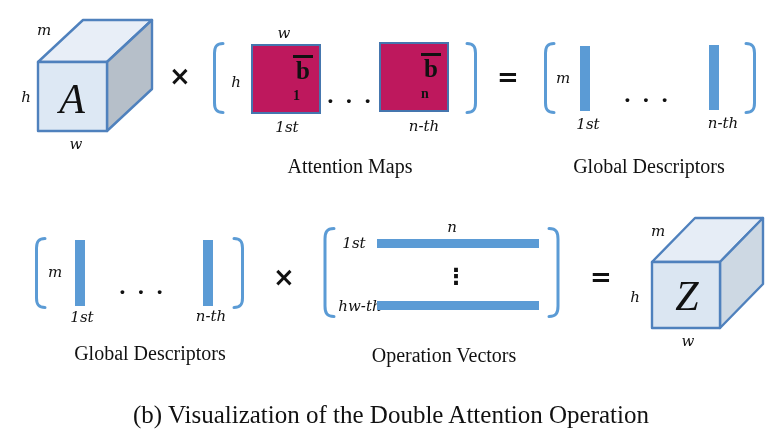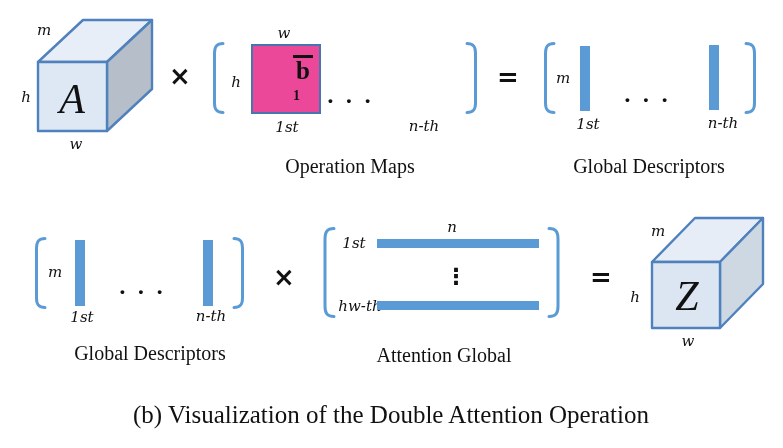--- a/index.html
+++ b/index.html
@@ -37,21 +37,21 @@
   .section-caption {
     position:absolute; transform:translate(-50%,-50%);
     font-family:"Liberation Serif", serif; font-size:20px; color:#111; white-space:nowrap;
   }
   .main-caption {
     position:absolute; transform:translate(-50%,-50%);
     font-family:Liberation Serif, serif; font-size:25px; color:#111; white-space:nowrap;
   }
   .map-square {
     position:absolute; box-sizing:border-box;
-    background:#ec4899; border:2.5px solid #4576ae;
+    background:#be185d; border:2.5px solid #4576ae;
     display:flex; align-items:center; justify-content:center;padding-left:40px;
   }
   .bmark { font-family:"Liberation Serif", serif; font-weight:bold; color:#111; line-height:1; }
   .bbar  { display:inline-block; border-top:3px solid #111; padding:1px 3px 0 3px; font-size:25px; line-height:0.95; }
   .bsub  { font-size:14px; vertical-align:-5px; }
   .vbar  { position:absolute; width:10px; background:#5b9bd5; }
   .hbar  { position:absolute; height:9px; background:#5b9bd5; }
   .bracket path { stroke:#5b9bd5; stroke-width:3; fill:none; stroke-linecap:round; }
   .cube polygon, .cube rect { stroke:#4f81bd; stroke-width:2.4; stroke-linejoin:round; }
 </style>
@@ -78,26 +78,29 @@
   <span class="lbl" style="left:236px; top:82px;">h</span>
   <span class="lbl" style="left:284px; top:33px;">w</span>
 
   <div class="map-square" style="left:251px; top:44px; width:70px; height:70px;">
     <span class="bmark"><span class="bbar">b</span><span class="bsub">1</span></span>
   </div>
   <span class="lbl" style="left:287px; top:127px;">1st</span>
 
   <span class="hdots" style="left:350px; top:95px;">. . .</span>
 
+  <div class="map-square" style="left:379px; top:42px; width:70px; height:70px;">
+    <span class="bmark"><span class="bbar">b</span><span class="bsub">n</span></span>
+  </div>
   <span class="lbl" style="left:424px; top:126px;">n-th</span>
 
   <svg class="abs bracket" style="left:465px; top:41px;" width="14" height="74" viewBox="0 0 14 74">
     <path d="M 2 2.5 C 9 2.5 10.5 6 10.5 12 L 10.5 62 C 10.5 68 9 71.5 2 71.5"></path>
   </svg>
-  <span class="section-caption" style="left:350px; top:166px;">Operation Maps</span>
+  <span class="section-caption" style="left:350px; top:166px;">Attention Maps</span>
 
   <span class="op" style="left:508px; top:77px;">=</span>
 
   <svg class="abs bracket" style="left:542px; top:41px;" width="14" height="74" viewBox="0 0 14 74">
     <path d="M 12 2.5 C 5 2.5 3.5 6 3.5 12 L 3.5 62 C 3.5 68 5 71.5 12 71.5"></path>
   </svg>
   <span class="lbl" style="left:563px; top:78px;">m</span>
   <div class="vbar" style="left:580px; top:46px; height:65px;"></div>
   <span class="lbl" style="left:588px; top:124px;">1st</span>
   <span class="hdots" style="left:647px; top:94px;">. . .</span>
@@ -129,21 +132,21 @@
   </svg>
   <span class="lbl" style="left:452px; top:227px;">n</span>
   <span class="lbl" style="left:354px; top:243px;">1st</span>
   <div class="hbar" style="left:377px; top:239px; width:162px;"></div>
   <span class="vdots" style="left:456px; top:277px;">⋮</span>
   <span class="lbl" style="left:360px; top:306px;">hw-th</span>
   <div class="hbar" style="left:377px; top:301px; width:162px;"></div>
   <svg class="abs bracket" style="left:547px; top:226px;" width="15" height="93" viewBox="0 0 15 93">
     <path d="M 2 2.5 C 9.5 2.5 11 6.5 11 13 L 11 80 C 11 86.5 9.5 90.5 2 90.5"></path>
   </svg>
-  <span class="section-caption" style="left:444px; top:355px;">Attention Global</span>
+  <span class="section-caption" style="left:444px; top:355px;">Operation Vectors</span>
 
   <span class="op" style="left:601px; top:277px;">=</span>
 
   <svg class="abs cube" style="left:625px; top:210px;" width="145" height="135" viewBox="0 0 145 135">
     <polygon points="27,52 70,8 138,8 95,52" fill="#e6edf6"></polygon>
     <polygon points="95,52 138,8 138,74 95,118" fill="#cdd8e3"></polygon>
     <rect x="27" y="52" width="68" height="66" fill="#dbe6f2"></rect>
   </svg>
   <span class="lbl" style="left:658px; top:231px;">m</span>
   <span class="lbl" style="left:635px; top:297px;">h</span>

